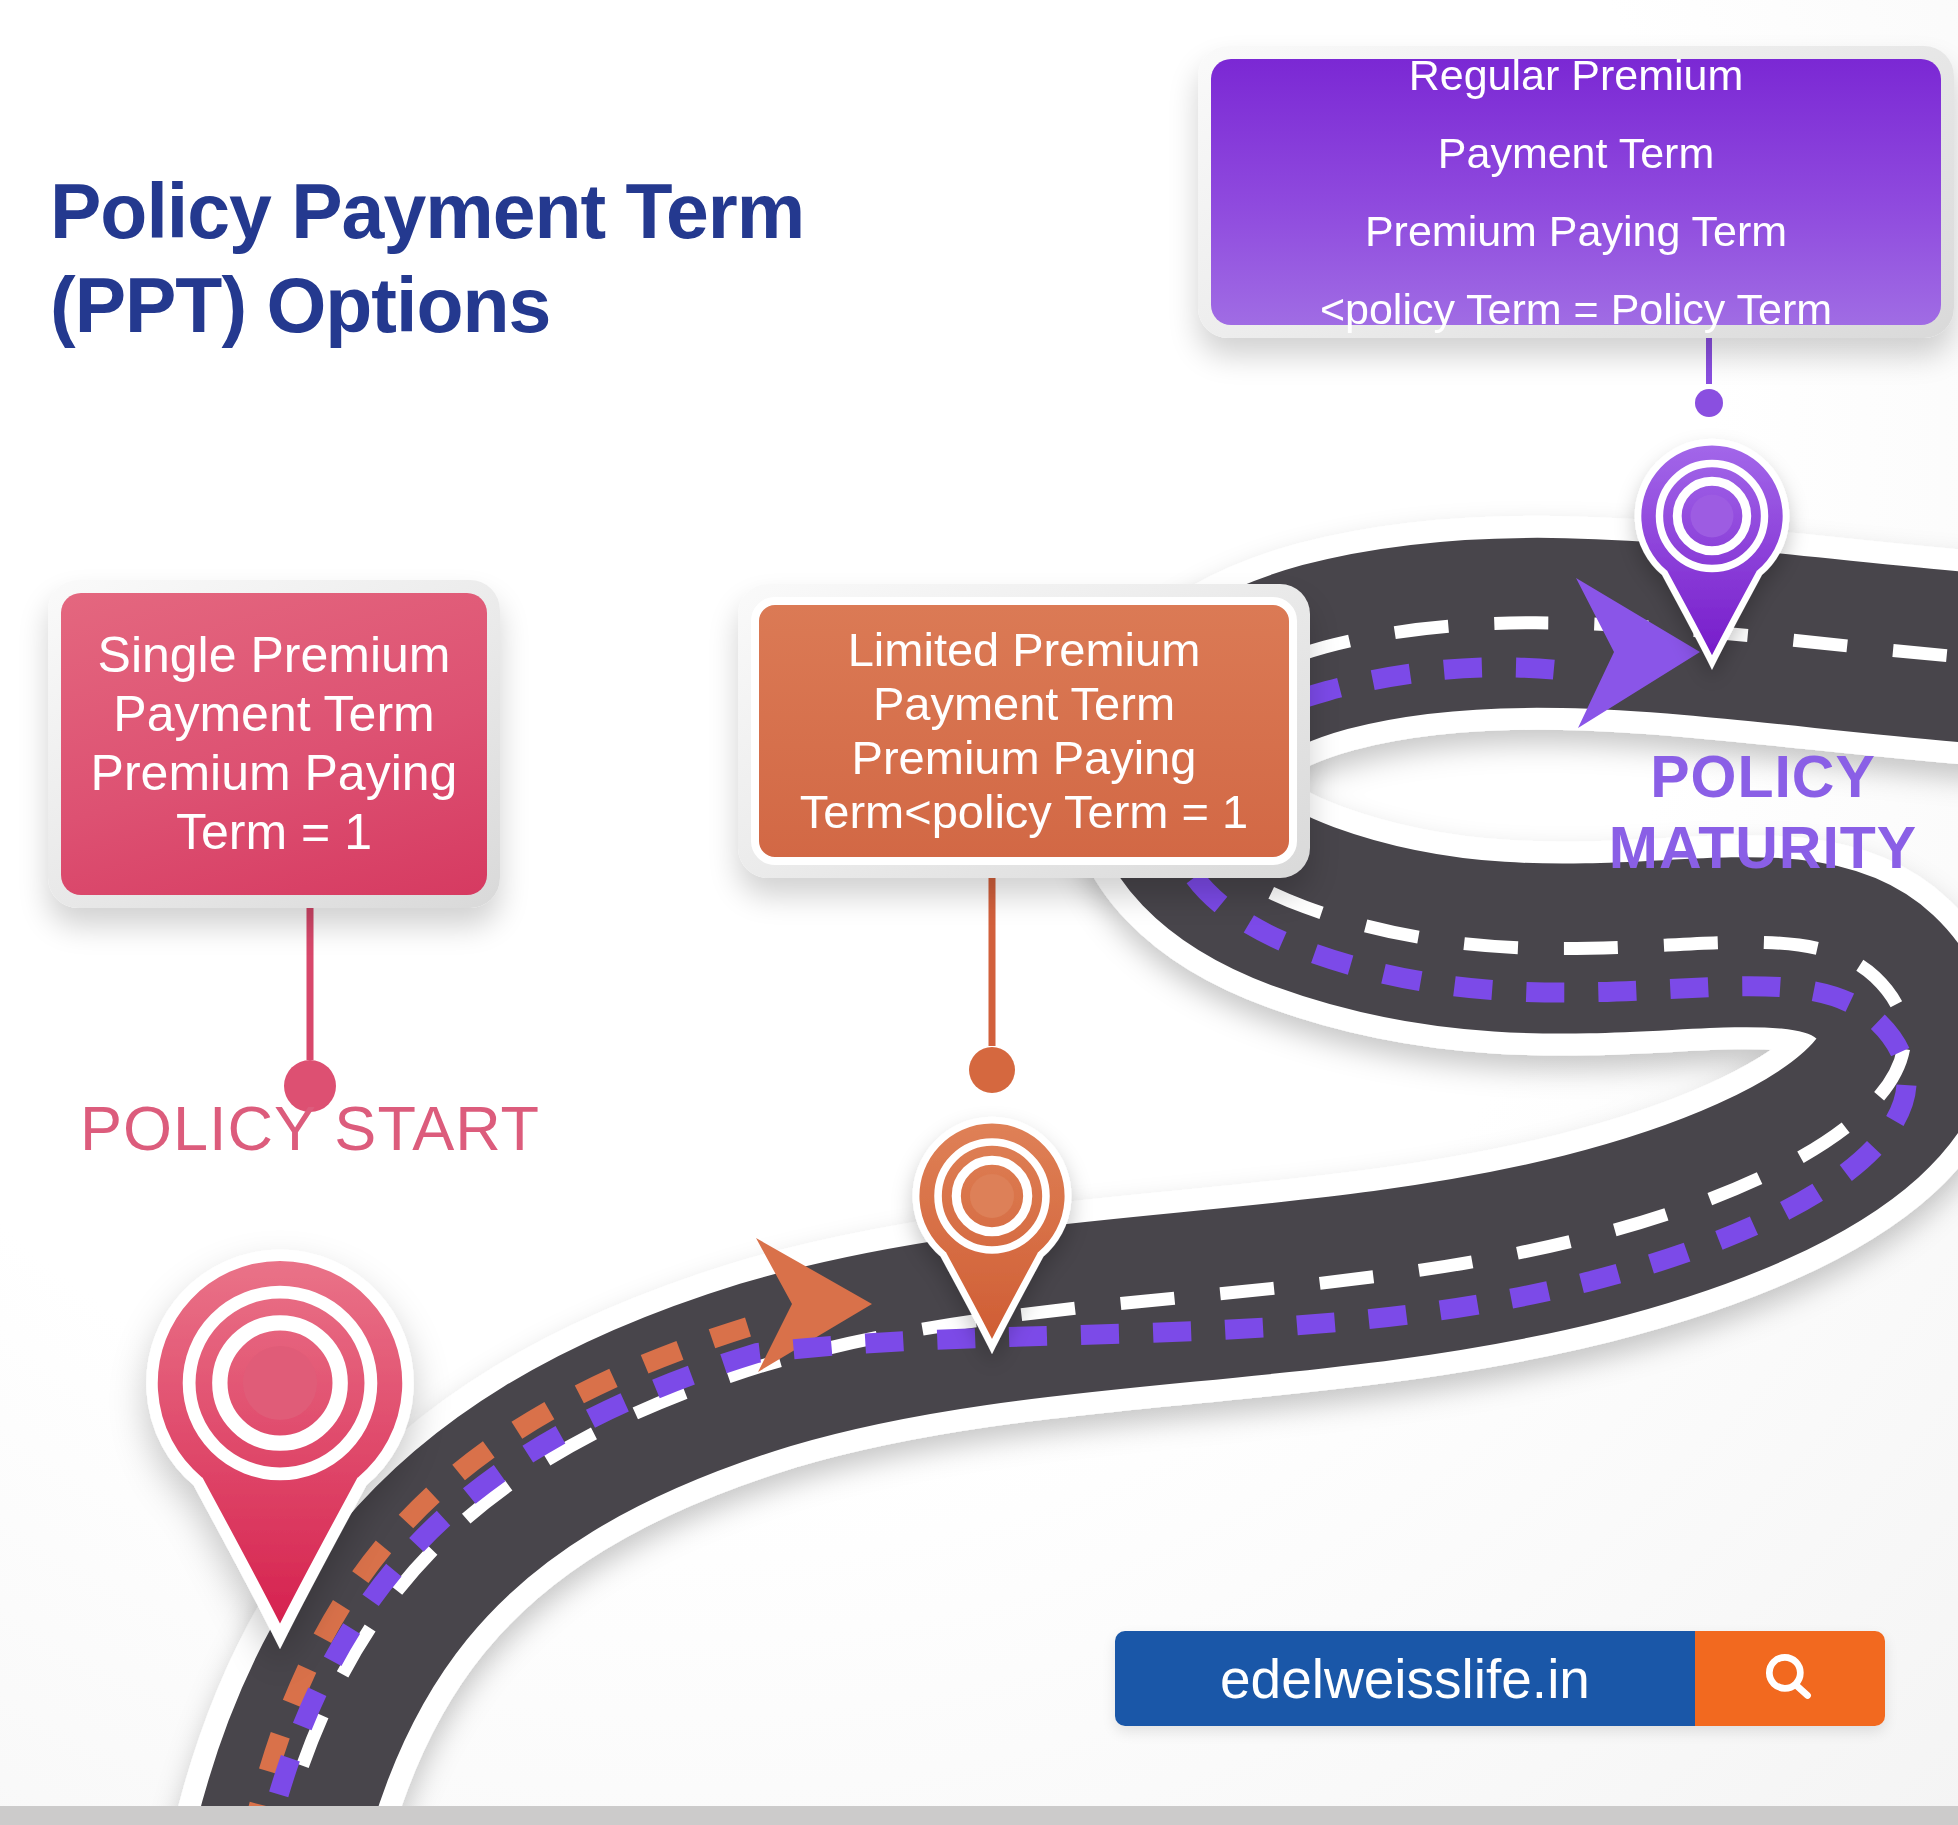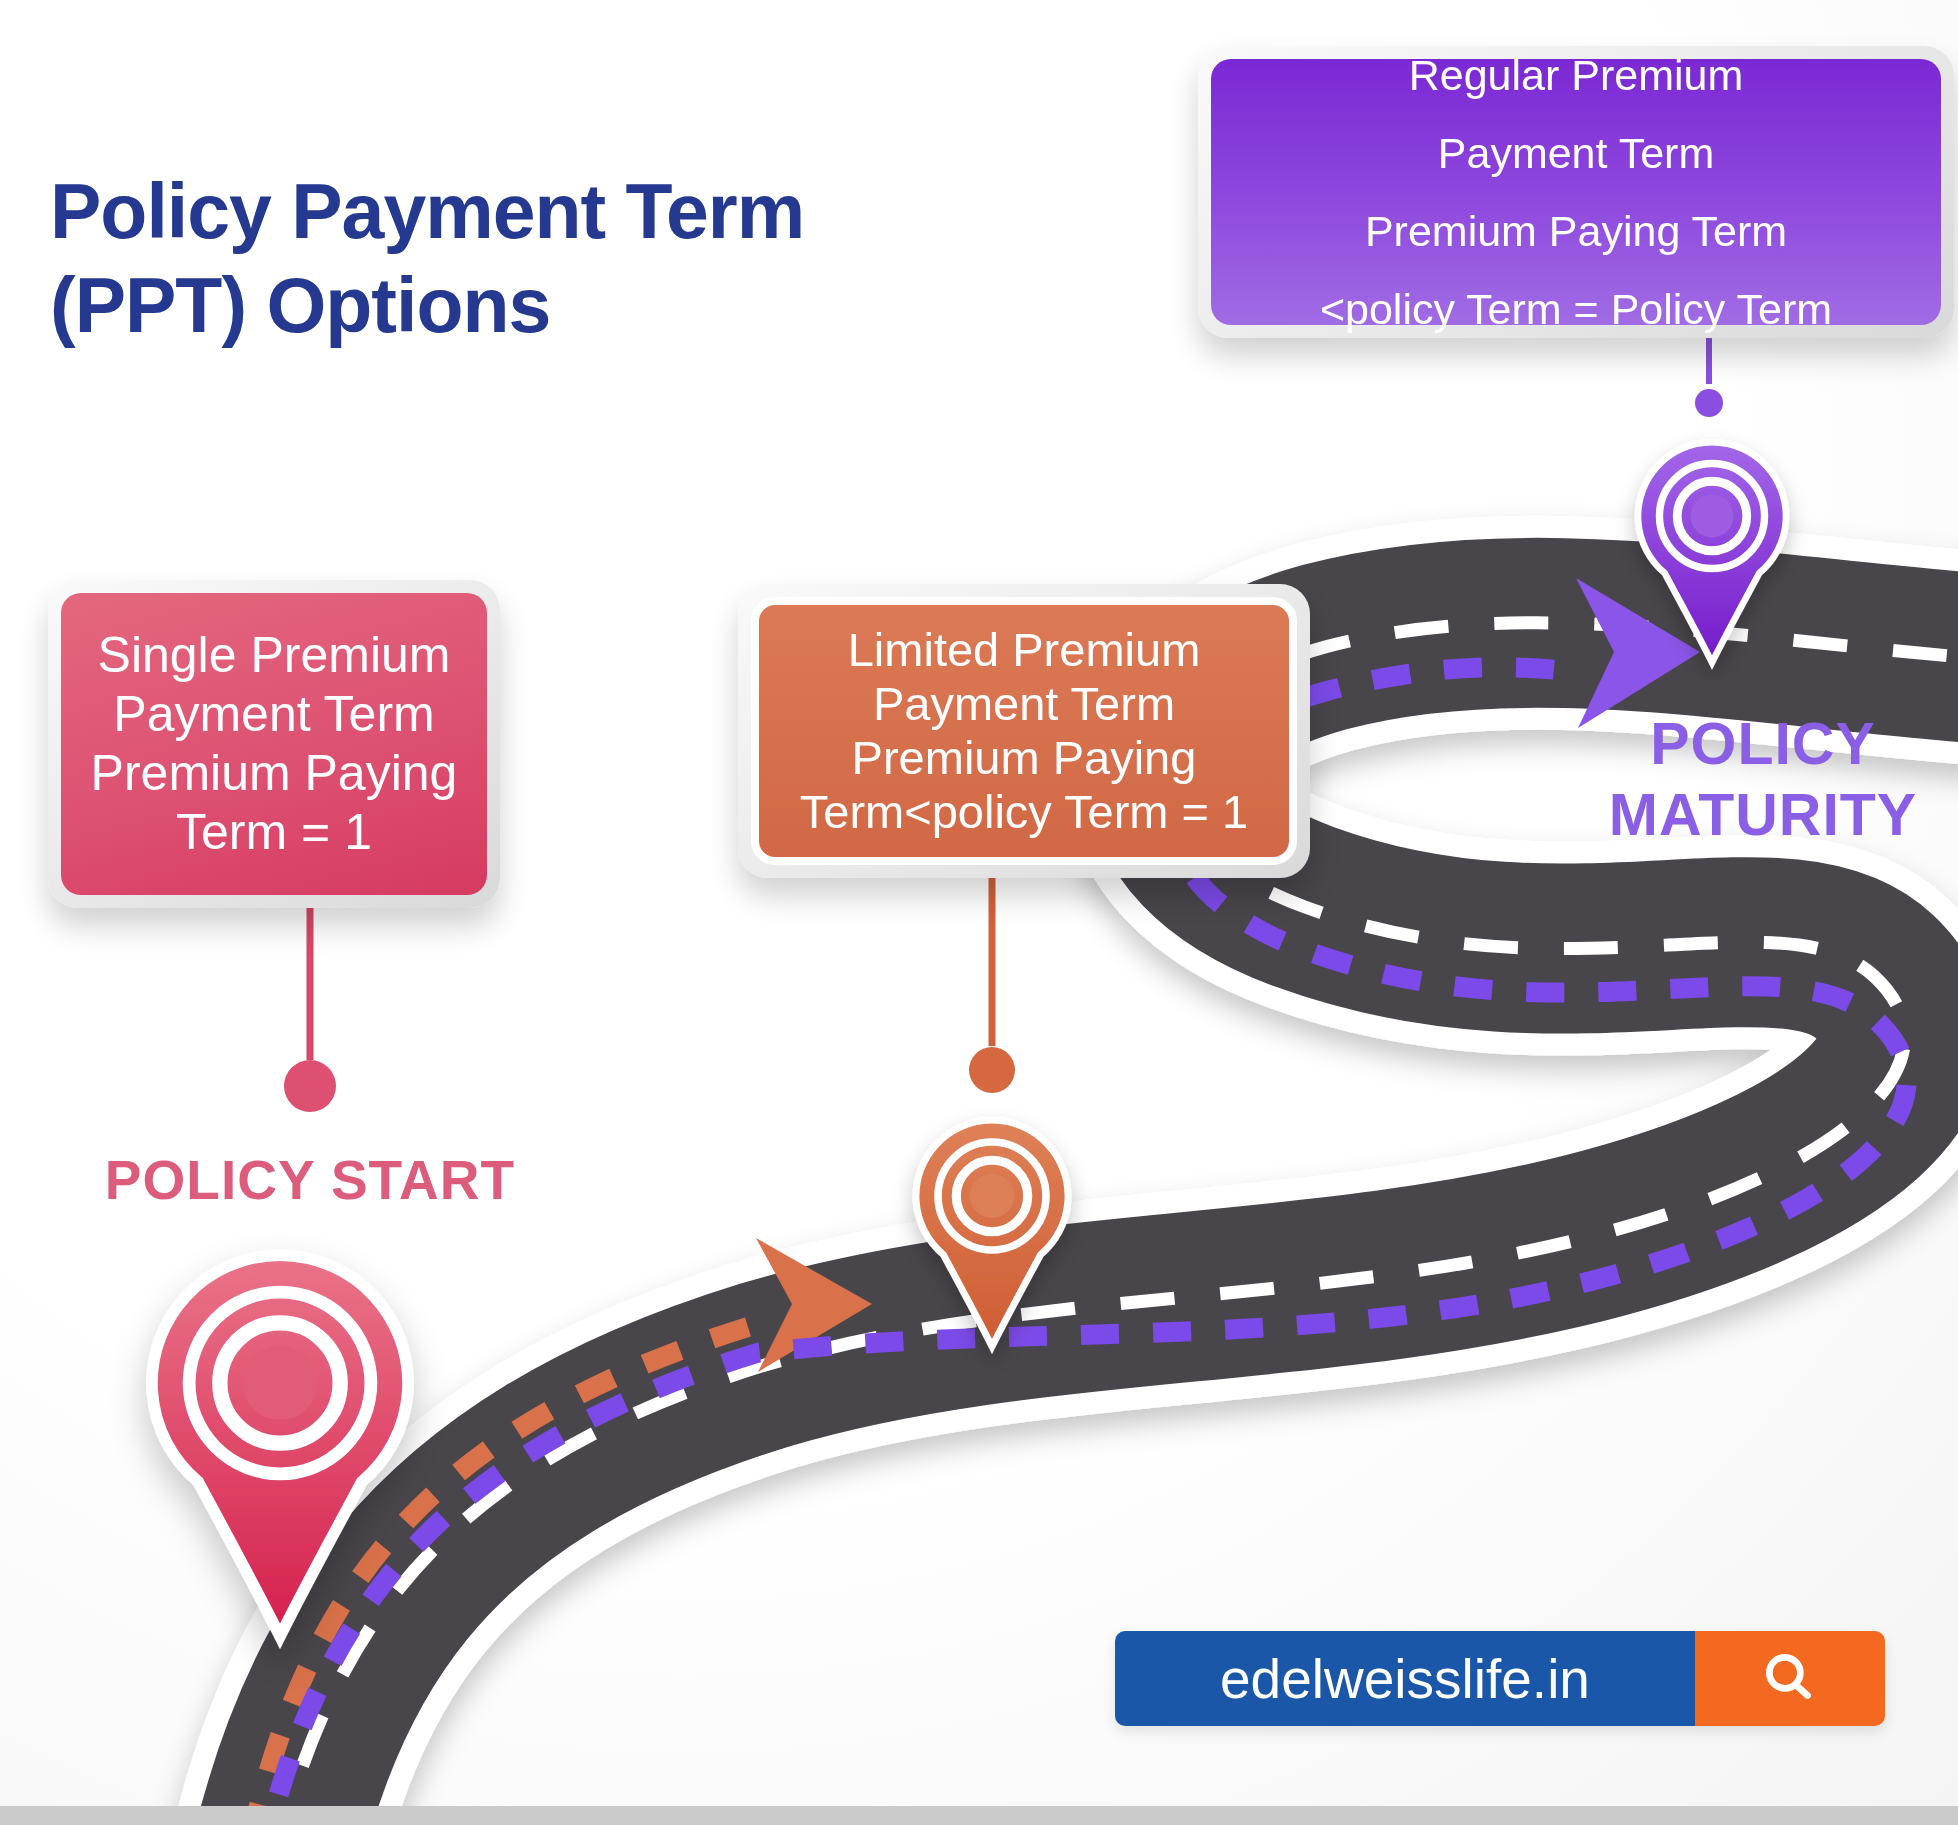--- a/index.html
+++ b/index.html
@@ -55,27 +55,27 @@
     font-size:47px;line-height:54px;
   }
   .card-purple{left:1198px;top:46px;width:756px;height:292px;}
   .card-purple .card-inner{
     background:linear-gradient(180deg,#7b28d4 0%,#8f4ade 55%,#a06ce4 100%);
     font-size:43px;line-height:56px;gap:22px;
   }
 
   
   .policy-start-label{
-    left:30px;top:1148px;width:560px;
+    left:30px;top:1092px;width:560px;
     text-align:center;
-    font-weight:bold;font-size:55px;letter-spacing:1px;
+    font-weight:normal;font-size:63px;letter-spacing:1px;
     color:#dc5c7c;z-index:2;
   }
   .policy-maturity-label{
-    left:1568px;top:709px;width:390px;
+    left:1568px;top:742px;width:390px;
     text-align:center;
     font-weight:bold;font-size:59px;line-height:71px;letter-spacing:1px;
     color:#8a5fe6;z-index:2;
   }
 
   
   .footer-bar{
     left:1115px;top:1595px;width:770px;height:95px;
     display:flex;z-index:3;
     border-radius:10px;overflow:hidden;

